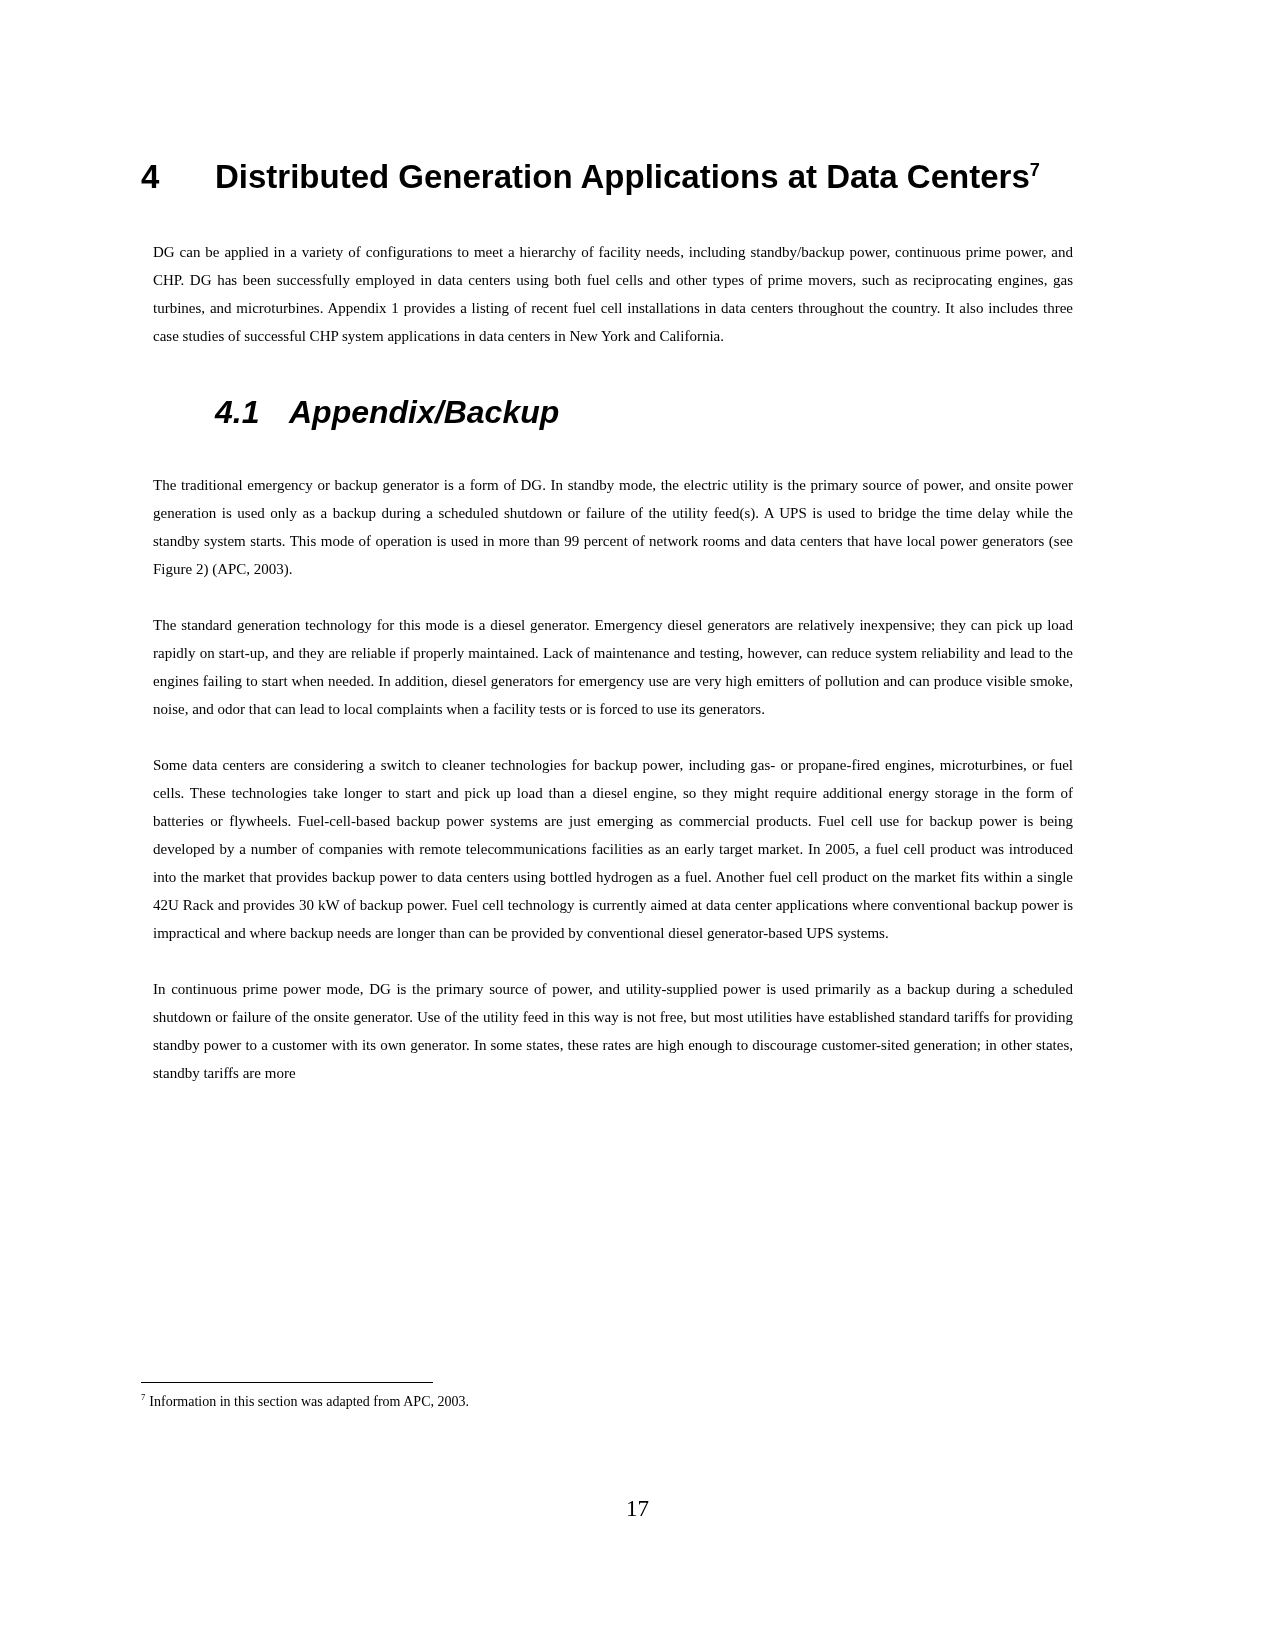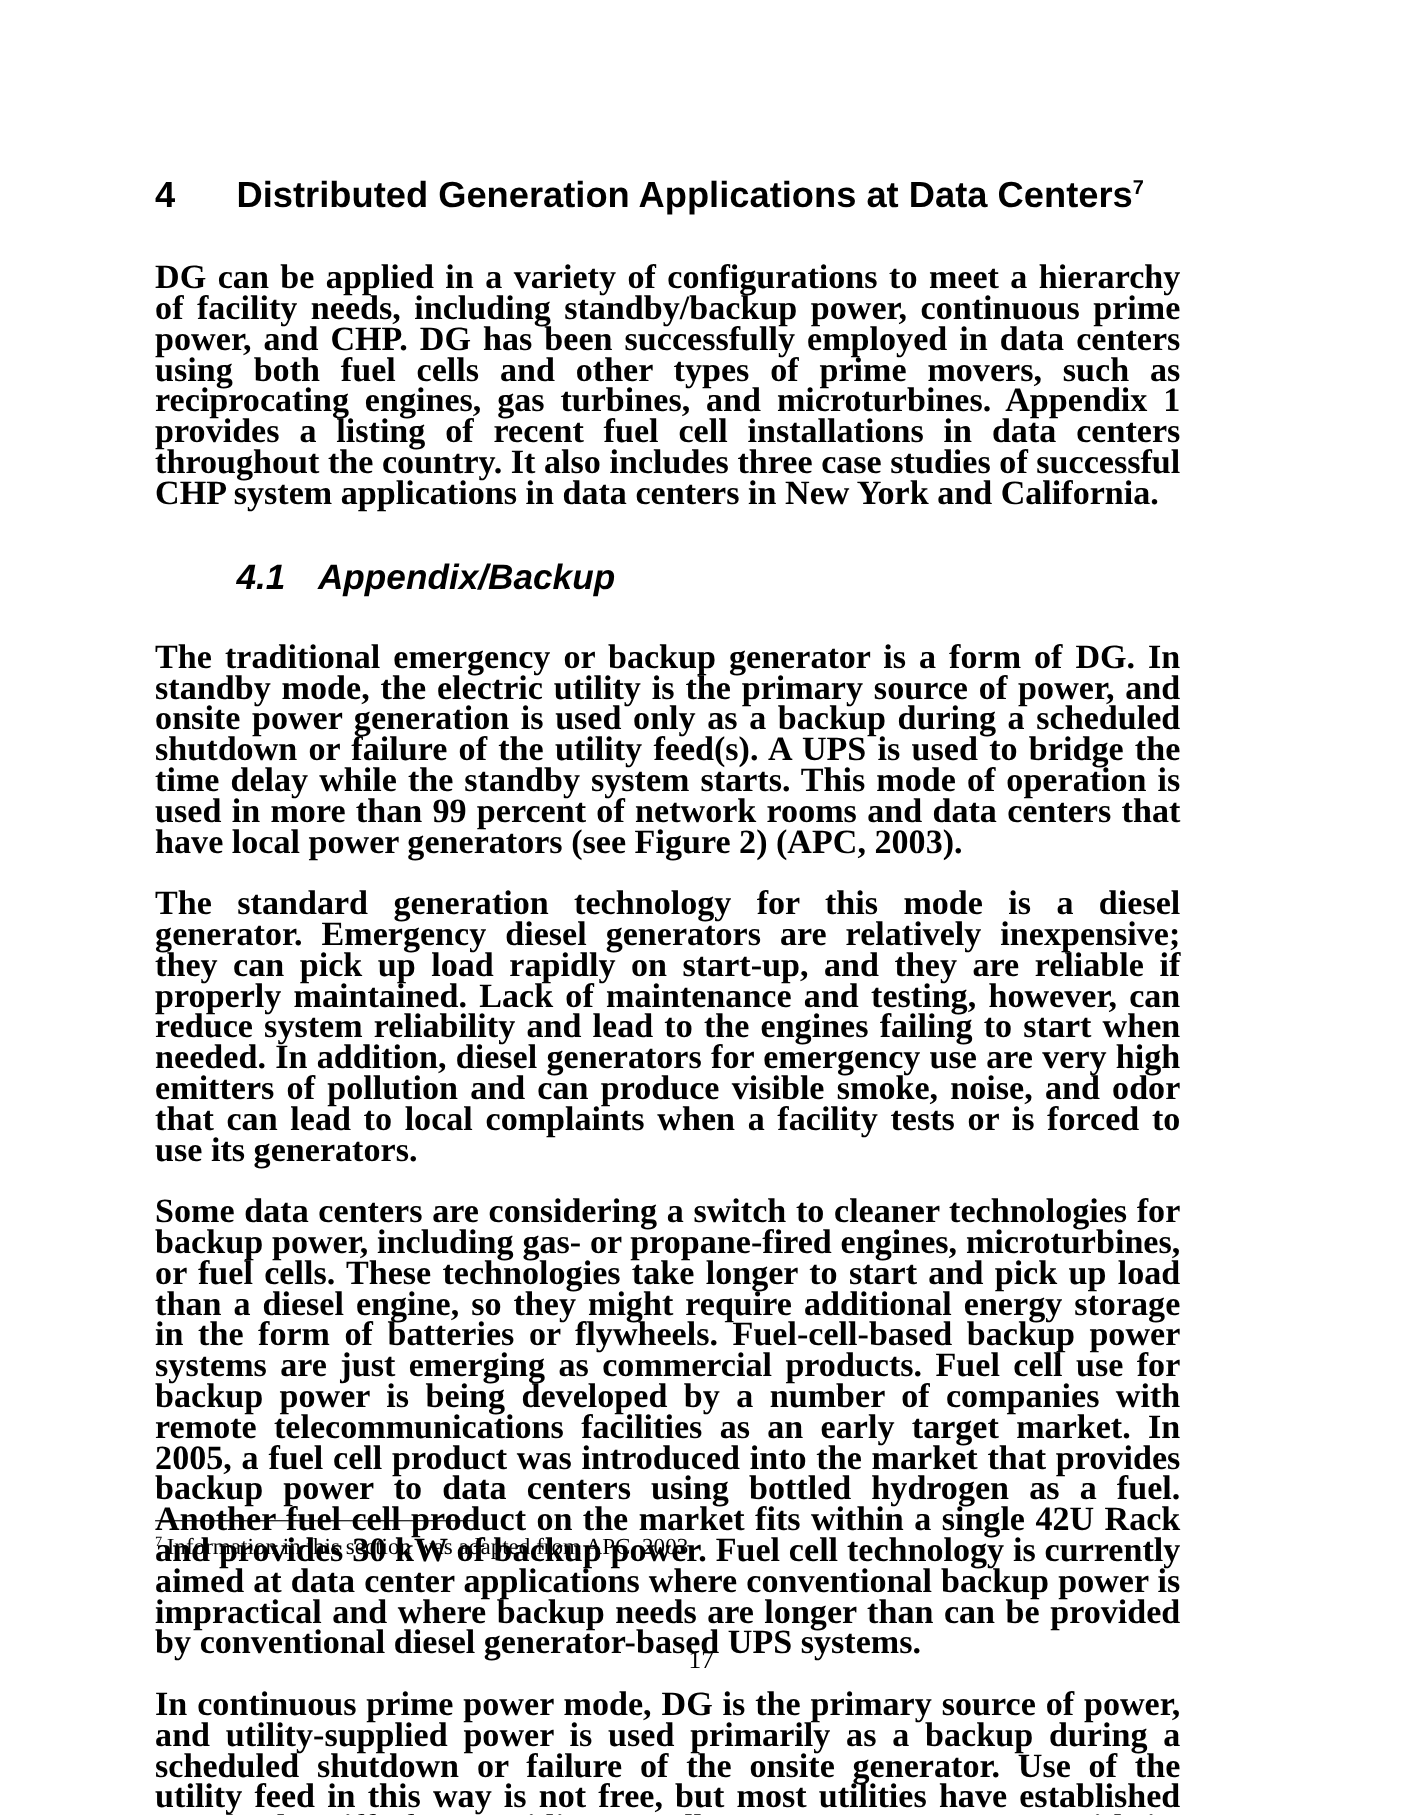--- a/index.html
+++ b/index.html
@@ -28,43 +28,42 @@
     line-height: 1.15;
     margin: 0 0 42px 0;
   }
   .chapter-number { width: 74px; flex: none; }
   .chapter-title sup {
     font-size: 0.55em;
     vertical-align: super;
     line-height: 0;
   }
   .body-para {
-    font-size: 31px;
+    font-size: 15px;
     line-height: 28px;
     text-align: justify;
-    margin: 0 0 28px 0;
-    font-weight: bold;
+    margin: 0 0 28px 12px;
   }
   .section-heading {
     display: flex;
     align-items: baseline;
     font-family: "Liberation Sans", sans-serif;
     font-weight: bold;
     font-style: italic;
     font-size: 32px;
     line-height: 1.15;
     margin: 44px 0 40px 74px;
   }
   .section-number { width: 74px; flex: none; }
   .footnote {
     position: absolute;
     left: 141px;
     top: 1382px;
     width: 932px;
-    font-size: 21px;
+    font-size: 14px;
     line-height: 1.25;
   }
   .footnote-rule {
     width: 292px;
     height: 0;
     border-top: 1.5px solid #000000;
     margin: 0 0 10px 0;
   }
   .footnote-text sup {
     font-size: 0.62em;

